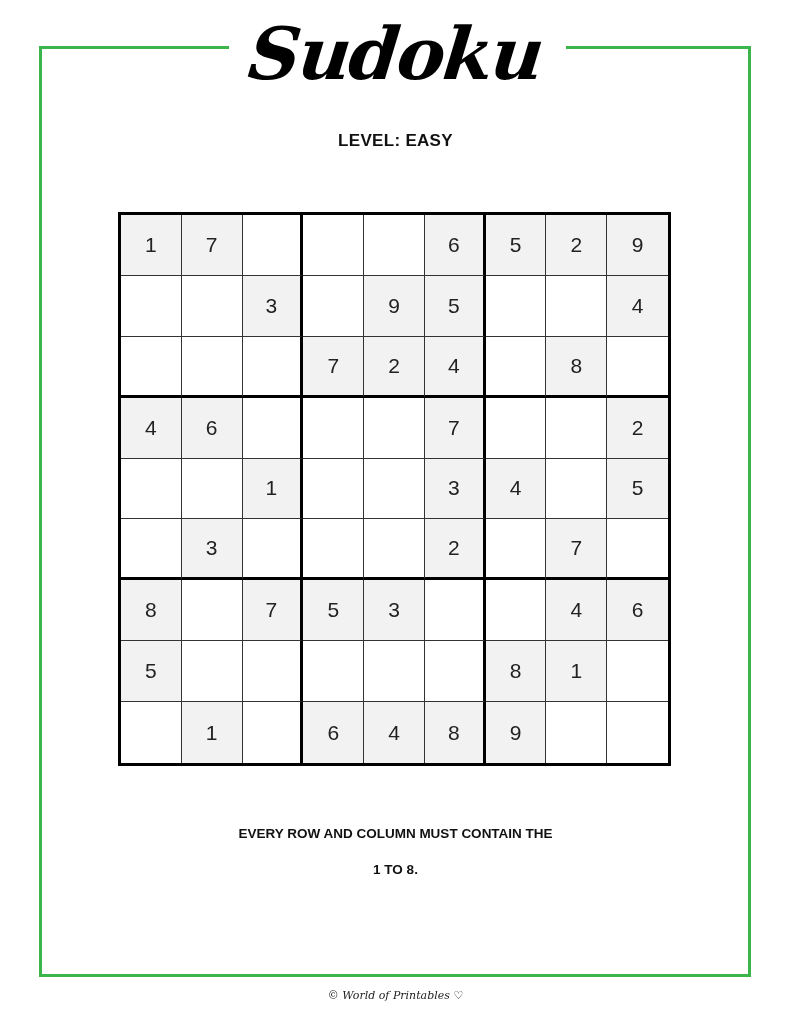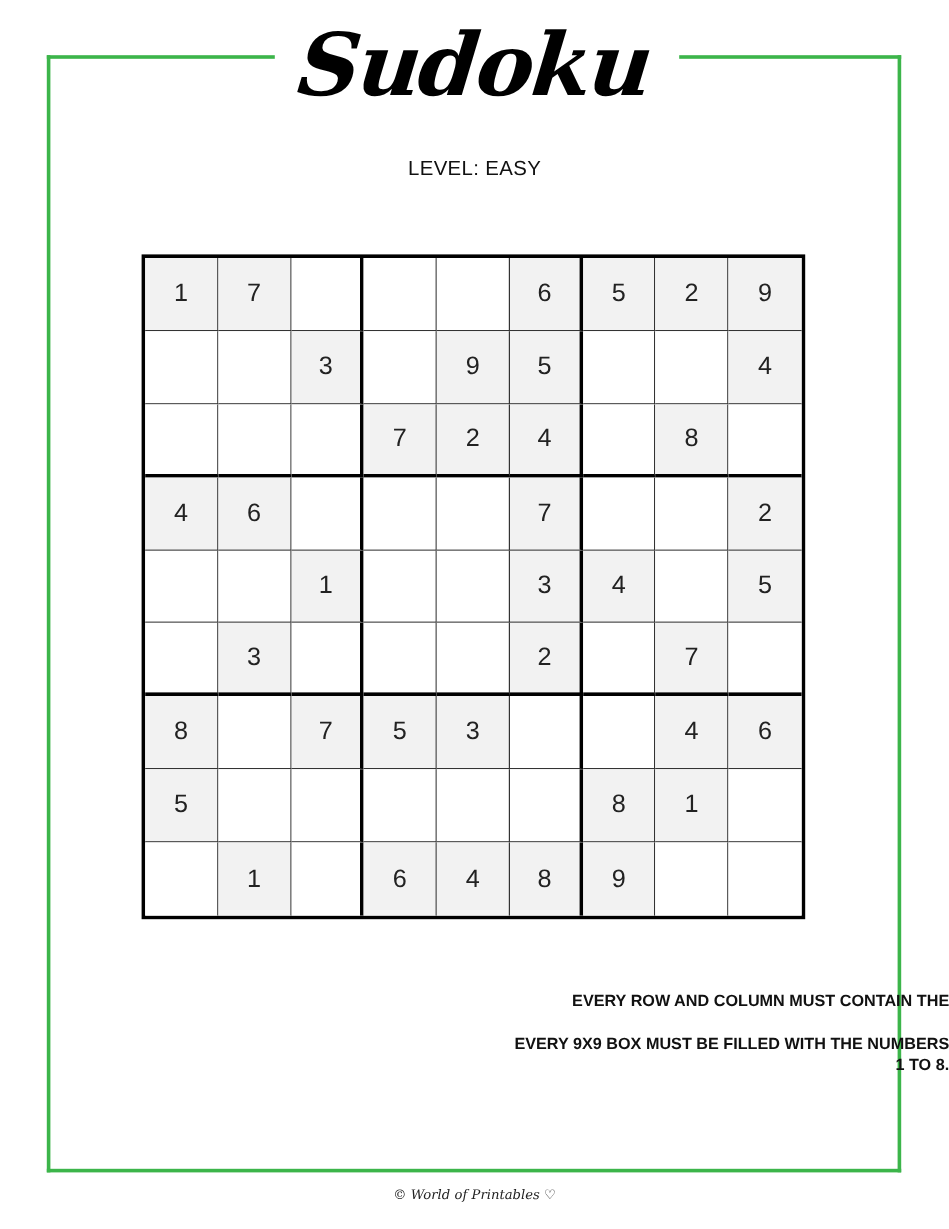--- a/index.html
+++ b/index.html
@@ -1,29 +1,29 @@
 <!DOCTYPE html>
 <html><head>
 <meta charset="utf-8">
 <style>
   html,body{margin:0;padding:0;background:#fff;}
   body{width:791px;height:1024px;position:relative;overflow:hidden;font-family:"Liberation Sans",sans-serif;}
   .frame-seg{position:absolute;background:#3cb54a;}
   .title{position:absolute;left:0;width:791px;top:18px;text-align:center;font-family:"DejaVu Serif",serif;font-style:italic;font-weight:bold;font-size:72px;letter-spacing:-2px;color:#000;line-height:1;transform:skewX(-6deg);}
-  .level{position:absolute;left:0;width:791px;top:131px;text-align:center;font-weight:normal;font-size:17px;color:#111;letter-spacing:0.3px;}
+  .level{position:absolute;left:0;width:791px;top:131px;text-align:center;font-weight:bold;font-size:17px;color:#111;letter-spacing:0.3px;}
   .grid{position:absolute;left:118px;top:212px;width:553px;height:554px;border:3px solid #000;box-sizing:border-box;display:grid;grid-template-columns:repeat(9,1fr);grid-template-rows:repeat(9,1fr);}
   .cell{border-right:1px solid #333;border-bottom:1px solid #333;display:flex;align-items:center;justify-content:center;font-size:21px;color:#222;background:#fff;box-sizing:border-box;}
   .cell.given{background:#f2f2f2;}
   .cell.c2,.cell.c5{border-right:3px solid #000;}
   .cell.c8{border-right:none;}
   .cell.r2,.cell.r5{border-bottom:3px solid #000;}
   .cell.r8{border-bottom:none;}
   .rules{position:absolute;left:0;width:791px;top:825px;text-align:center;font-weight:bold;font-size:13.5px;color:#111;line-height:18px;}
   .rules p{margin:0 0 18px 0;}
-  .rules span{display:block;text-align:right;}
+  .rules span{display:block;}
   .footer{position:absolute;left:0;width:791px;top:989px;text-align:center;font-size:11px;color:#222;font-family:"DejaVu Serif",serif;font-style:italic;}
 </style>
 </head>
 <body>
 
 <div class="frame-seg" style="left:39px;top:46px;width:190px;height:3px;"></div>
 <div class="frame-seg" style="left:566px;top:46px;width:185px;height:3px;"></div>
 <div class="frame-seg" style="left:39px;top:46px;width:3px;height:931px;"></div>
 <div class="frame-seg" style="left:748px;top:46px;width:3px;height:931px;"></div>
 <div class="frame-seg" style="left:39px;top:974px;width:712px;height:3px;"></div>
@@ -113,18 +113,17 @@
     <div class="cell r8 c6 given">9</div>
     <div class="cell r8 c7"></div>
     <div class="cell r8 c8"></div>
   </div>
 
 <div class="rules">
   <p>
     <span>EVERY ROW AND COLUMN MUST CONTAIN THE</span>
   </p>
   <p>
-    <span>EVERY 9X9 BOX MUST BE FILLED WITH THE NUMBERS</span>
     <span>1 TO 8.</span>
   </p>
 </div>
 
 <div class="footer">© World of Printables ♡</div>
 
 </body></html>

